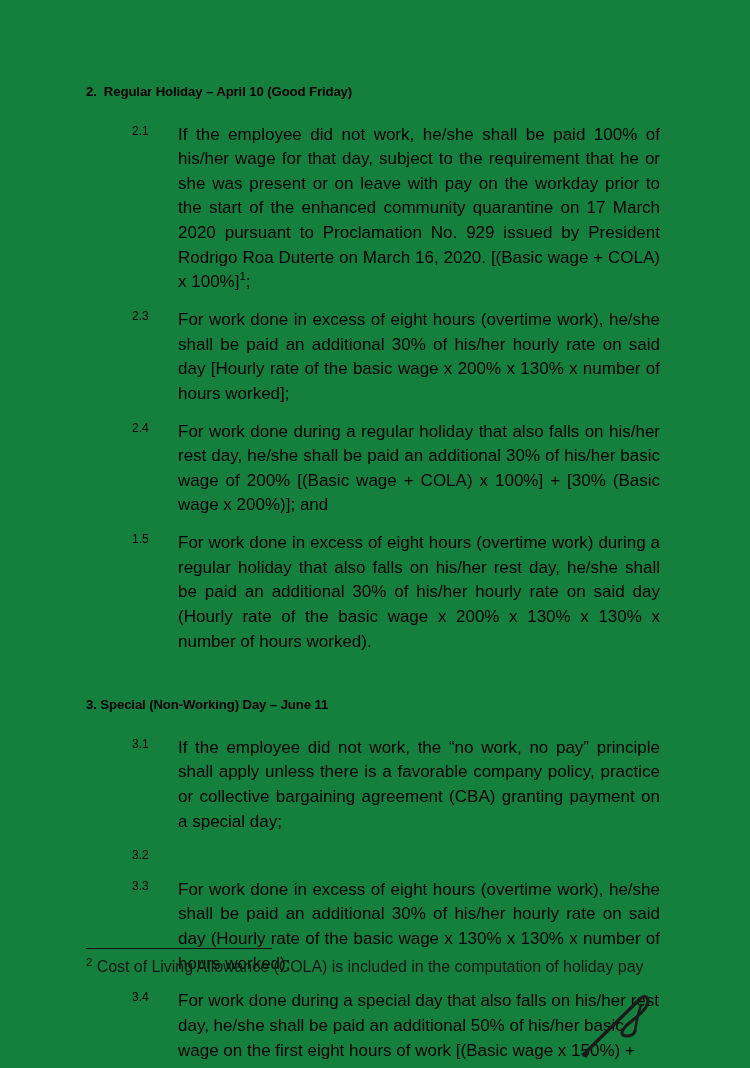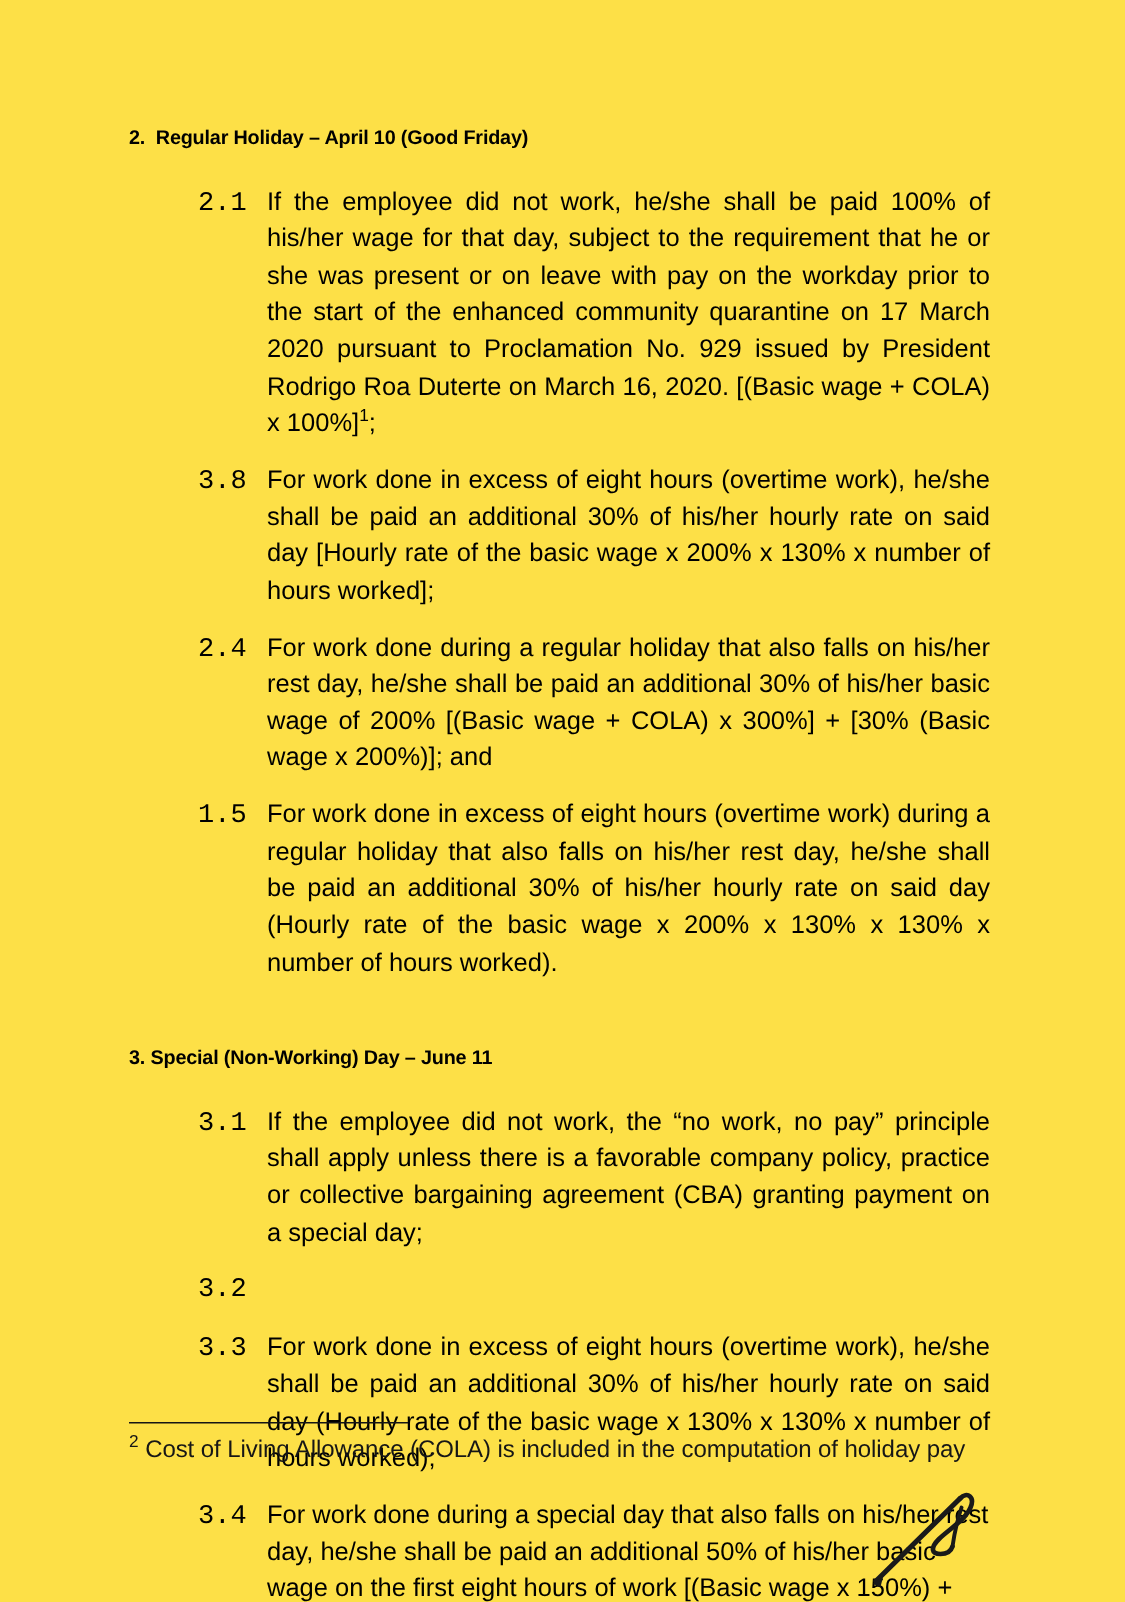--- a/index.html
+++ b/index.html
@@ -13,21 +13,21 @@
     position: relative;
     overflow: hidden;
     font-family: "Liberation Sans", sans-serif;
     color: #111111;
     -webkit-font-smoothing: none;
   }
 
   .page {
     position: absolute;
     inset: 0;
-    background: #fde047;
+    background: #15803d;
   }
 
   
   .content {
     position: absolute;
     left: 86px;
     top: 84px;
     width: 574px;
   }
 
@@ -55,25 +55,24 @@
     align-items: flex-start;
     margin: 0 0 13px 0;
   }
   .clause:last-child { margin-bottom: 0; }
 
   .clause-num {
     flex: 0 0 auto;
     width: 46px;
     padding-left: 46px;
     box-sizing: content-box;
-    font-size: 18px;
+    font-size: 12px;
     line-height: 1.45;
     color: #000000;
     white-space: nowrap;
-    font-family: Liberation Mono, monospace;
   }
 
   .clause-body {
     flex: 1 1 auto;
     font-size: 17px;
     line-height: 1.45;
     color: #000000;
     text-align: justify;
     text-justify: inter-word;
     hyphens: none;
@@ -130,27 +129,27 @@
 
     <div class="heading-gap"></div>
 
     <div class="clause">
       <div class="clause-num">2.1</div>
       <div class="clause-body"><span>If the employee did not work, he/she shall be paid 100% of his/her wage for that day, subject to the requirement that he or she was present or on leave with pay on the workday prior to the start of the enhanced community quarantine on 17 March 2020 pursuant to Proclamation No. 929 issued by President Rodrigo Roa Duterte on March 16, 2020. [(Basic wage + COLA) x 100%]</span><sup>1</sup><span>;</span></div>
     </div>
 
 
     <div class="clause">
-      <div class="clause-num">3.8</div>
+      <div class="clause-num">2.3</div>
       <div class="clause-body">For work done in excess of eight hours (overtime work), he/she shall be paid an additional 30% of his/her hourly rate on said day [Hourly rate of the basic wage x 200% x 130% x number of hours worked];</div>
     </div>
 
     <div class="clause">
       <div class="clause-num">2.4</div>
-      <div class="clause-body">For work done during a regular holiday that also falls on his/her rest day, he/she shall be paid an additional 30% of his/her basic wage of 200% [(Basic wage + COLA) x 300%] + [30% (Basic wage x 200%)]; and</div>
+      <div class="clause-body">For work done during a regular holiday that also falls on his/her rest day, he/she shall be paid an additional 30% of his/her basic wage of 200% [(Basic wage + COLA) x 100%] + [30% (Basic wage x 200%)]; and</div>
     </div>
 
     <div class="clause">
       <div class="clause-num">1.5</div>
       <div class="clause-body"> For work done in excess of eight hours (overtime work) during a regular holiday that also falls on his/her rest day, he/she shall be paid an additional 30% of his/her hourly rate on said day (Hourly rate of the basic wage x 200% x 130% x 130% x number of hours worked).</div>
     </div>
 
     <div class="section-gap"></div>
 
     <div class="section-heading sec3"><span>3.</span>&nbsp;<span>Special (Non-Working) Day – June 11</span></div>

